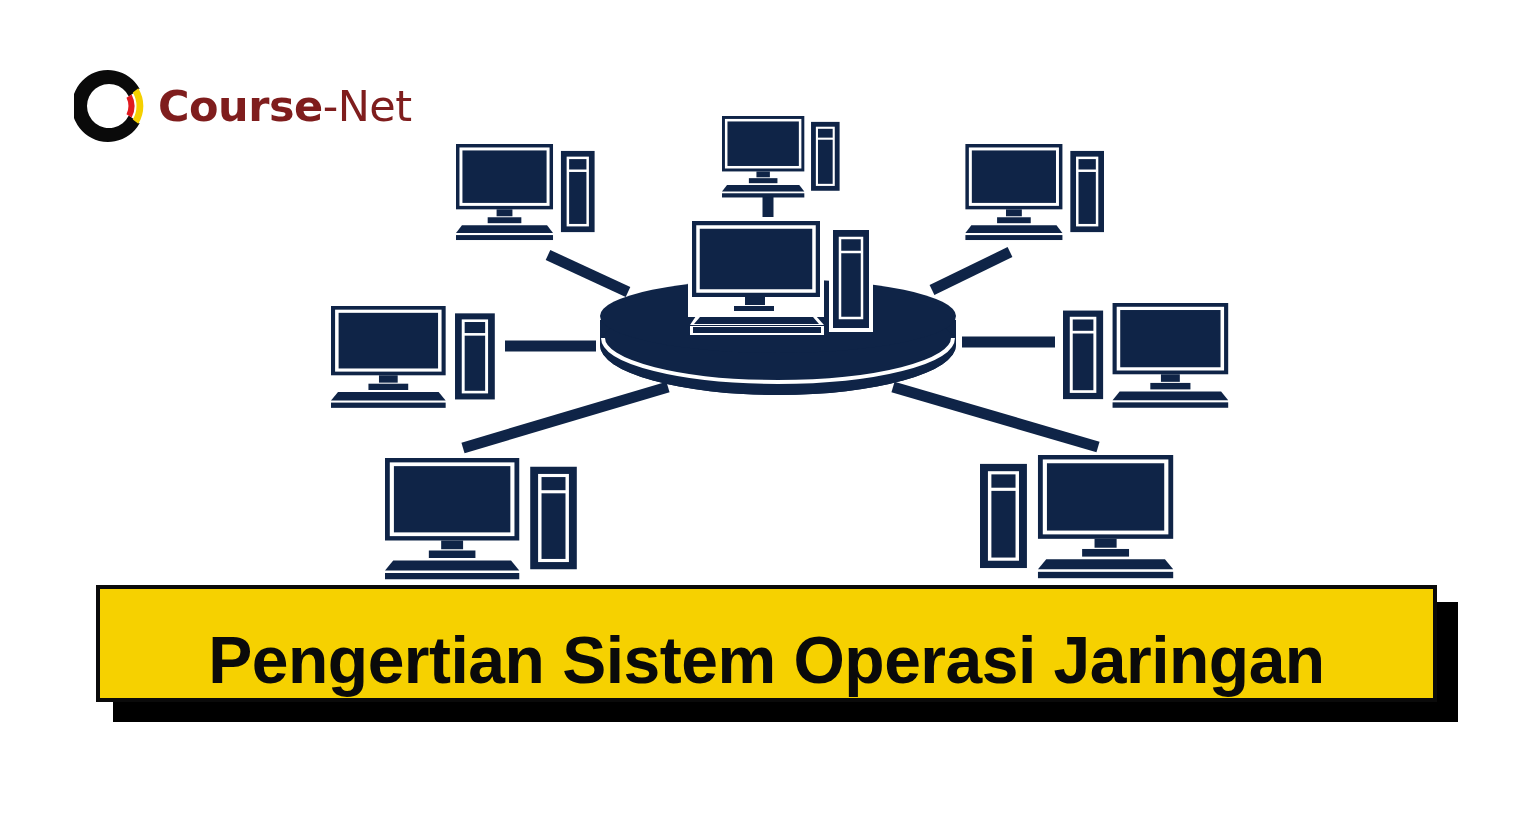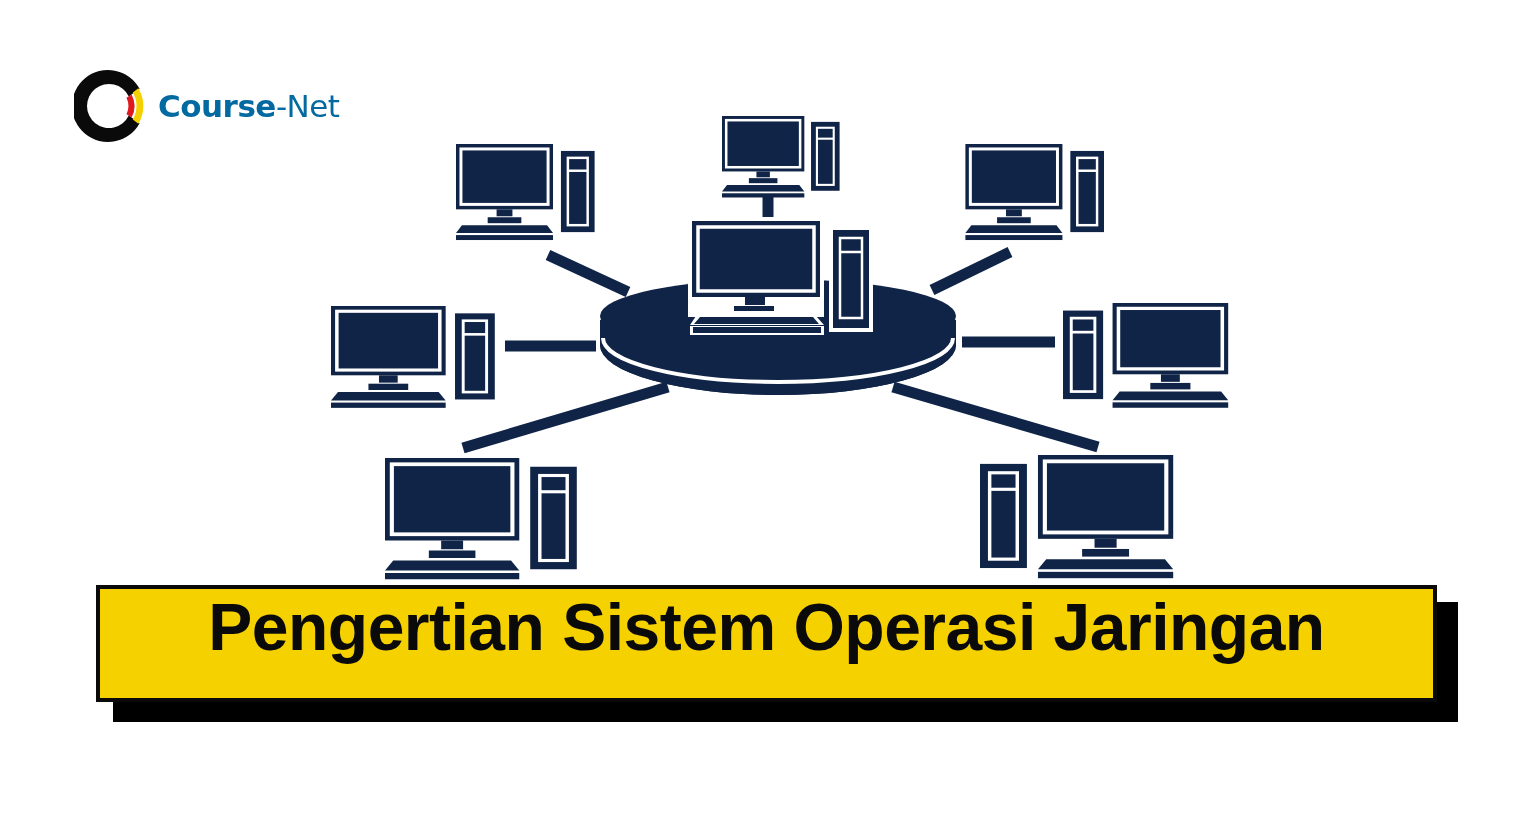--- a/index.html
+++ b/index.html
@@ -9,38 +9,38 @@
     position: relative;
     font-family: "Liberation Sans", sans-serif;
   }
   .logo {
     position: absolute; left: 74px; top: 68px;
     display: flex; align-items: center; gap: 8px;
   }
   .logo-mark { width: 76px; height: 76px; }
   .logo-text {
     font-family: "DejaVu Sans", sans-serif;
-    font-size: 31px; color: #0369a1; letter-spacing: -0.5px;
+    font-size: 43px; color: #7f1d1d; letter-spacing: -0.5px;
     line-height: 1;
   }
   .logo-text .bold { font-weight: bold; }
   .logo-text .light { font-weight: normal; }
 
   .diagram { position: absolute; left: 0; top: 0; width: 1536px; height: 600px; }
 
   .banner-shadow {
     position: absolute; left: 113px; top: 602px;
     width: 1345px; height: 120px; background: #000;
   }
   .banner {
     position: absolute; left: 96px; top: 585px;
     width: 1333px; height: 109px;
     background: #f6d100;
     border: 4px solid #0a0a0a;
-    display: flex; align-items: flex-start; justify-content: center;
+    display: flex; align-items: flex-end; justify-content: center;
   }
   .banner-title {
     font-family: "Liberation Sans", sans-serif;
     font-weight: bold; font-size: 66px; color: #0a0a0a;
     letter-spacing: -0.5px; white-space: nowrap;
   }
 </style>
 </head>
 <body>
 

